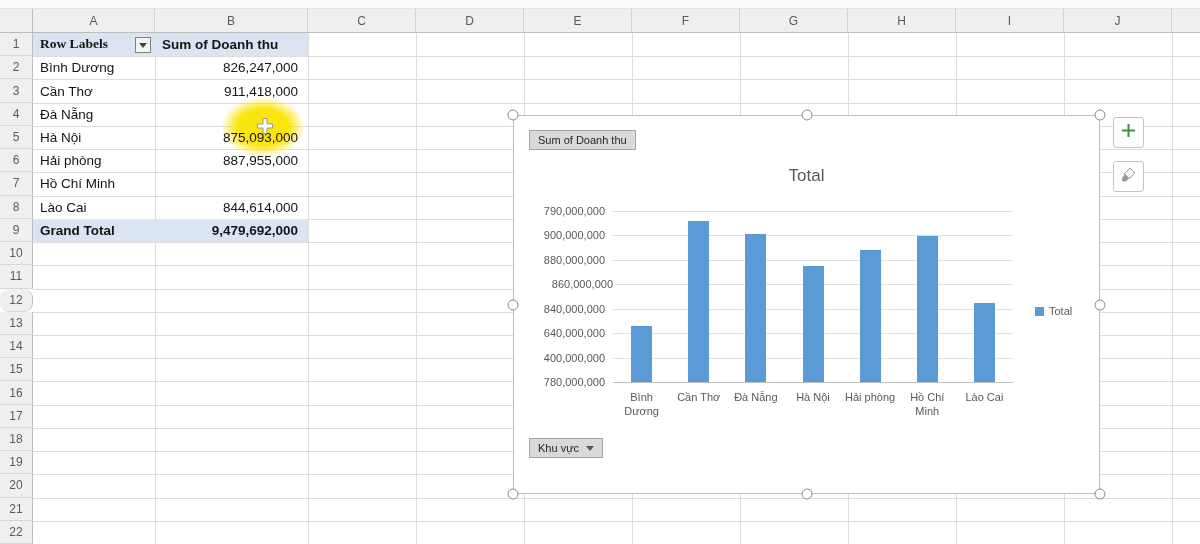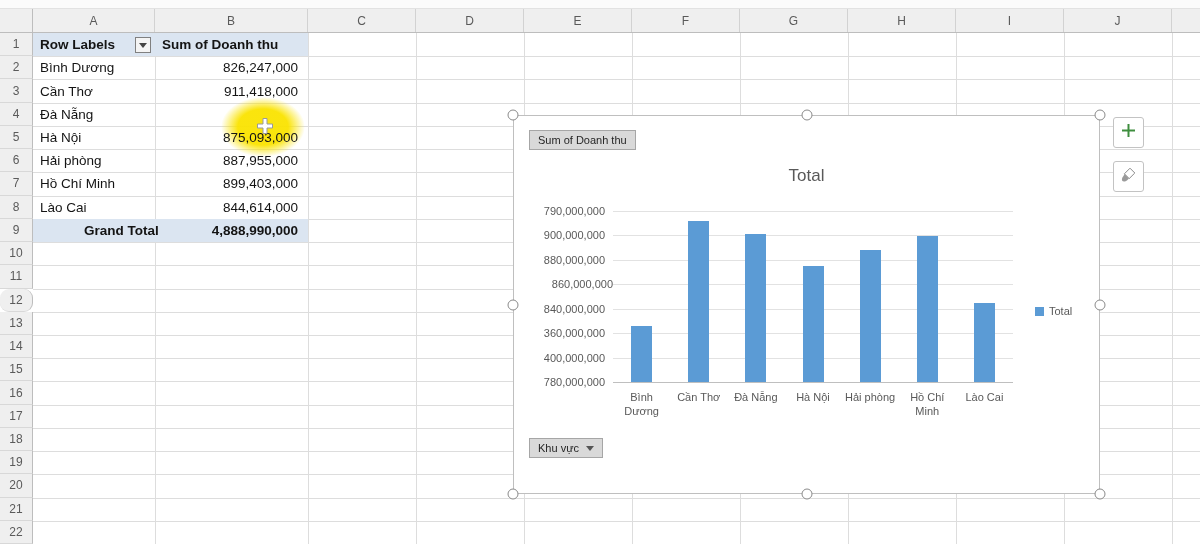--- a/index.html
+++ b/index.html
@@ -90,21 +90,21 @@
     </div>
     <div class="field-btn" style="left:15px;top:322px;">
       <span>Khu vực</span>
       <span class="tri-down" style="border-top-color:#555;"></span>
     </div>
   <div class="chart-gridline base" style="left: 99px; width: 400px; top: 266px;"></div>
       <div class="ytick" style="left: 0px; width: 91px; top: 260px;">780,000,000</div>
       <div class="chart-gridline" style="left: 99px; width: 400px; top: 241.571px;"></div>
       <div class="ytick" style="left: 0px; width: 91px; top: 235.571px;">400,000,000</div>
       <div class="chart-gridline" style="left: 99px; width: 400px; top: 217.143px;"></div>
-      <div class="ytick" style="left: 0px; width: 91px; top: 211.143px;">360,000,000</div>
+      <div class="ytick" style="left: 0px; width: 91px; top: 211.143px;">640,000,000</div>
       <div class="chart-gridline" style="left: 99px; width: 400px; top: 192.714px;"></div>
       <div class="ytick" style="left: 0px; width: 91px; top: 186.714px;">840,000,000</div>
       <div class="chart-gridline" style="left: 99px; width: 400px; top: 168.286px;"></div>
       <div class="ytick" style="left: 8px; width: 91px; top: 162.286px;">860,000,000</div>
       <div class="chart-gridline" style="left: 99px; width: 400px; top: 143.857px;"></div>
       <div class="ytick" style="left: 0px; width: 91px; top: 137.857px;">880,000,000</div>
       <div class="chart-gridline" style="left: 99px; width: 400px; top: 119.429px;"></div>
       <div class="ytick" style="left: 0px; width: 91px; top: 113.429px;">900,000,000</div>
       <div class="chart-gridline" style="left: 99px; width: 400px; top: 95px;"></div>
       <div class="ytick" style="left: 0px; width: 91px; top: 89px;">790,000,000</div>
@@ -196,33 +196,32 @@
     <div class="vline" style="left: 416px; top: 33px; height: 511px;"></div>
     <div class="vline" style="left: 524px; top: 33px; height: 511px;"></div>
     <div class="vline" style="left: 632px; top: 33px; height: 511px;"></div>
     <div class="vline" style="left: 740px; top: 33px; height: 511px;"></div>
     <div class="vline" style="left: 848px; top: 33px; height: 511px;"></div>
     <div class="vline" style="left: 956px; top: 33px; height: 511px;"></div>
     <div class="vline" style="left: 1064px; top: 33px; height: 511px;"></div>
     <div class="vline" style="left: 1172px; top: 33px; height: 511px;"></div>
     <div class="fill" style="left: 33px; top: 33px; width: 275px; height: 23.23px; background: rgb(219, 229, 241);"></div>
     <div class="fill" style="left: 33px; top: 218.84px; width: 275px; height: 23.23px; background: rgb(219, 229, 241);"></div>
-    <div class="cell lbl bold" style="top: 33px; height: 22px; left: 33px; width: 122px;">Row Labels</div>
+    <div class="cell lbl bold" style="top: 33px; height: 22px; left: 33px; width: 122px; font-family: Liberation Serif, serif;">Row Labels</div>
     <div class="cell lbl bold" style="top: 33px; height: 23.23px; left: 155px; width: 153px;">Sum of Doanh thu</div>
     <div class="cell lbl" style="top: 56.23px; height: 23.23px; left: 33px; width: 122px;">Bình Dương</div>
     <div class="cell num" style="top: 56.23px; height: 23.23px; left: 155px; width: 153px;">826,247,000</div>
     <div class="cell lbl" style="top: 79.46px; height: 23.23px; left: 33px; width: 122px;">Cần Thơ</div>
     <div class="cell num" style="top: 79.46px; height: 23.23px; left: 155px; width: 153px;">911,418,000</div>
     <div class="cell lbl" style="top: 102.69px; height: 23.23px; left: 33px; width: 122px;">Đà Nẵng</div>
     <div class="cell lbl" style="top: 125.92px; height: 23.23px; left: 33px; width: 122px;">Hà Nội</div>
     <div class="cell num" style="top: 125.92px; height: 23.23px; left: 155px; width: 153px;">875,093,000</div>
     <div class="cell lbl" style="top: 149.15px; height: 23.23px; left: 33px; width: 122px;">Hải phòng</div>
     <div class="cell num" style="top: 149.15px; height: 23.23px; left: 155px; width: 153px;">887,955,000</div>
     <div class="cell lbl" style="top: 172.38px; height: 23.23px; left: 33px; width: 122px;">Hồ Chí Minh</div>
-    <div class="cell num" style="top: 172.38px; height: 23.23px; left: 155px; width: 153px;">899,403,000</div>
     <div class="cell lbl" style="top: 195.61px; height: 23.23px; left: 33px; width: 122px;">Lào Cai</div>
     <div class="cell num" style="top: 195.61px; height: 23.23px; left: 155px; width: 153px;">844,614,000</div>
-    <div class="cell lbl bold" style="top: 218.84px; height: 23.23px; left: 33px; width: 122px; margin-left: 44px;">Grand Total</div>
-    <div class="cell num bold" style="top: 218.84px; height: 23.23px; left: 155px; width: 153px;">4,888,990,000</div>
+    <div class="cell lbl bold" style="top: 218.84px; height: 23.23px; left: 33px; width: 122px;">Grand Total</div>
+    <div class="cell num bold" style="top: 218.84px; height: 23.23px; left: 155px; width: 153px;">9,479,692,000</div>
     <div id="filter-btn" style="left: 135px; top: 37px;">
       <div class="tri-down"></div>
     </div>
   </div>
 
 </body></html>

